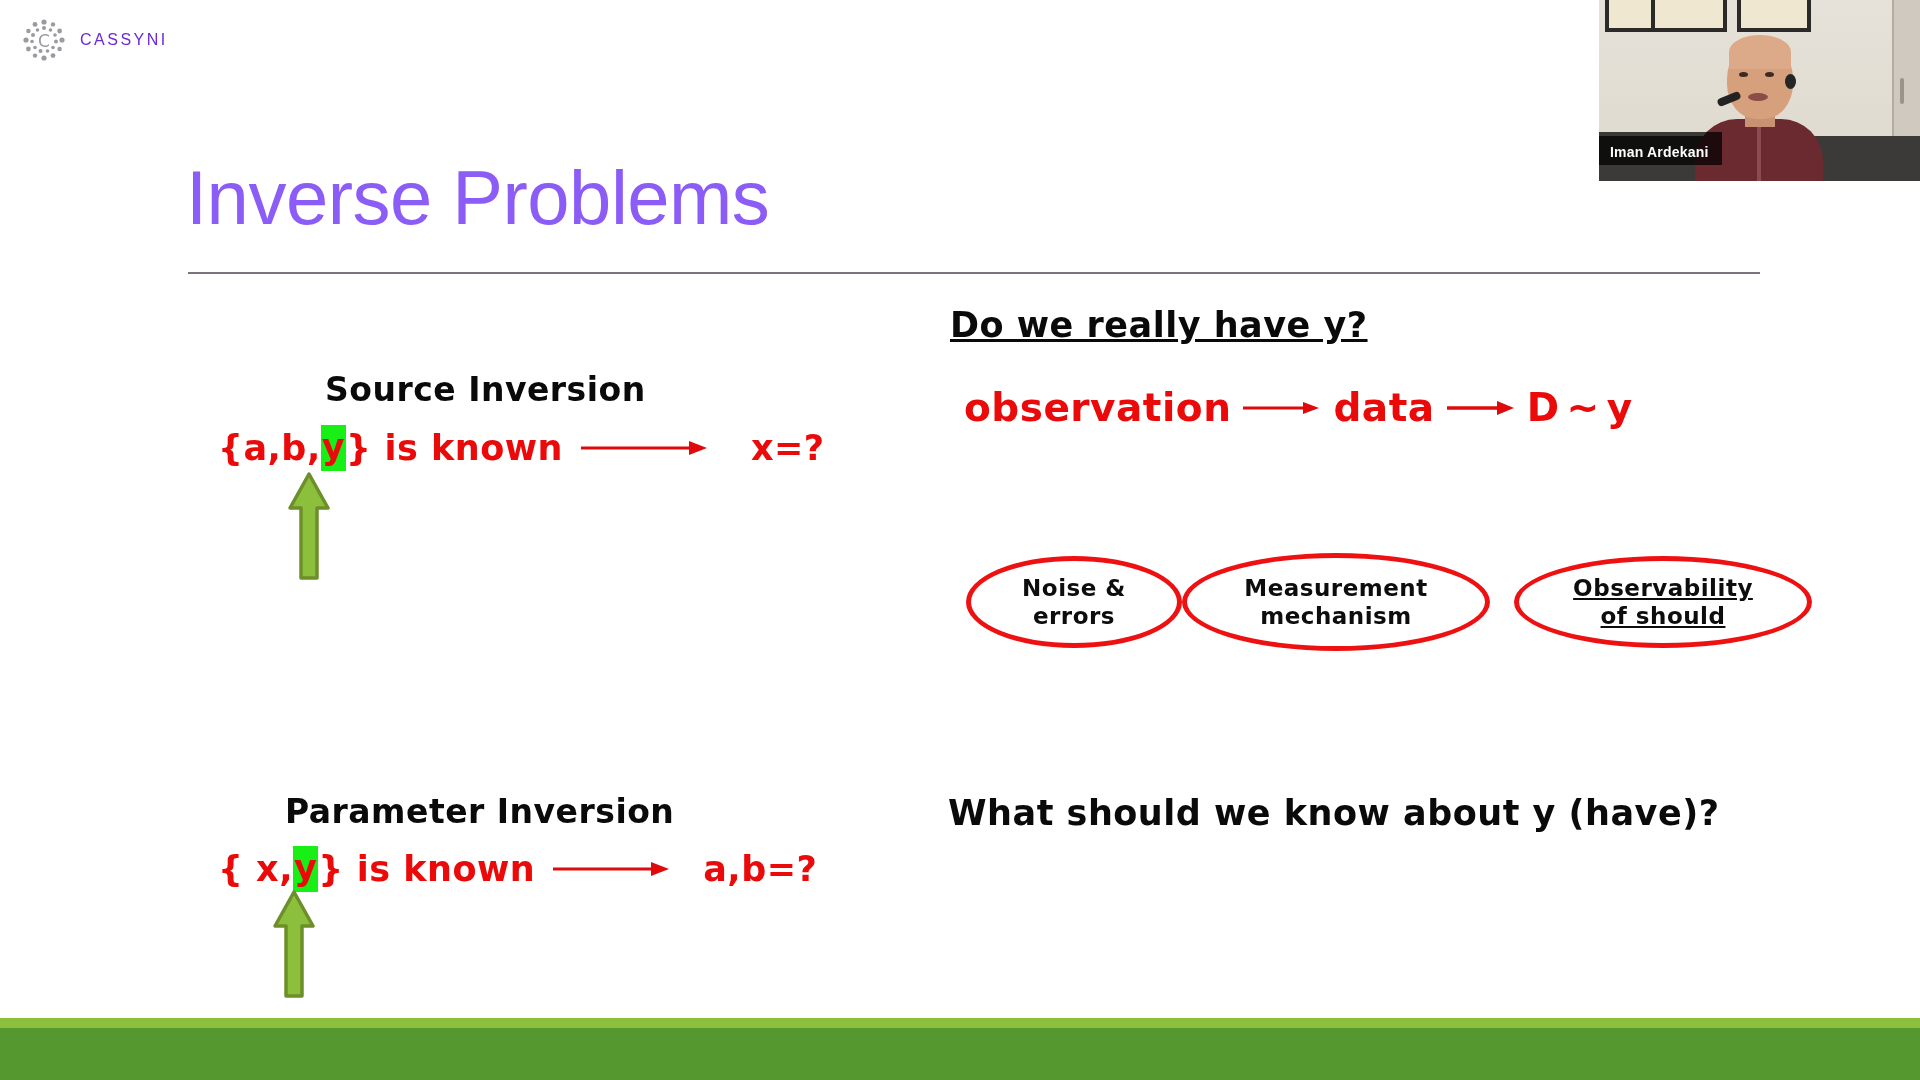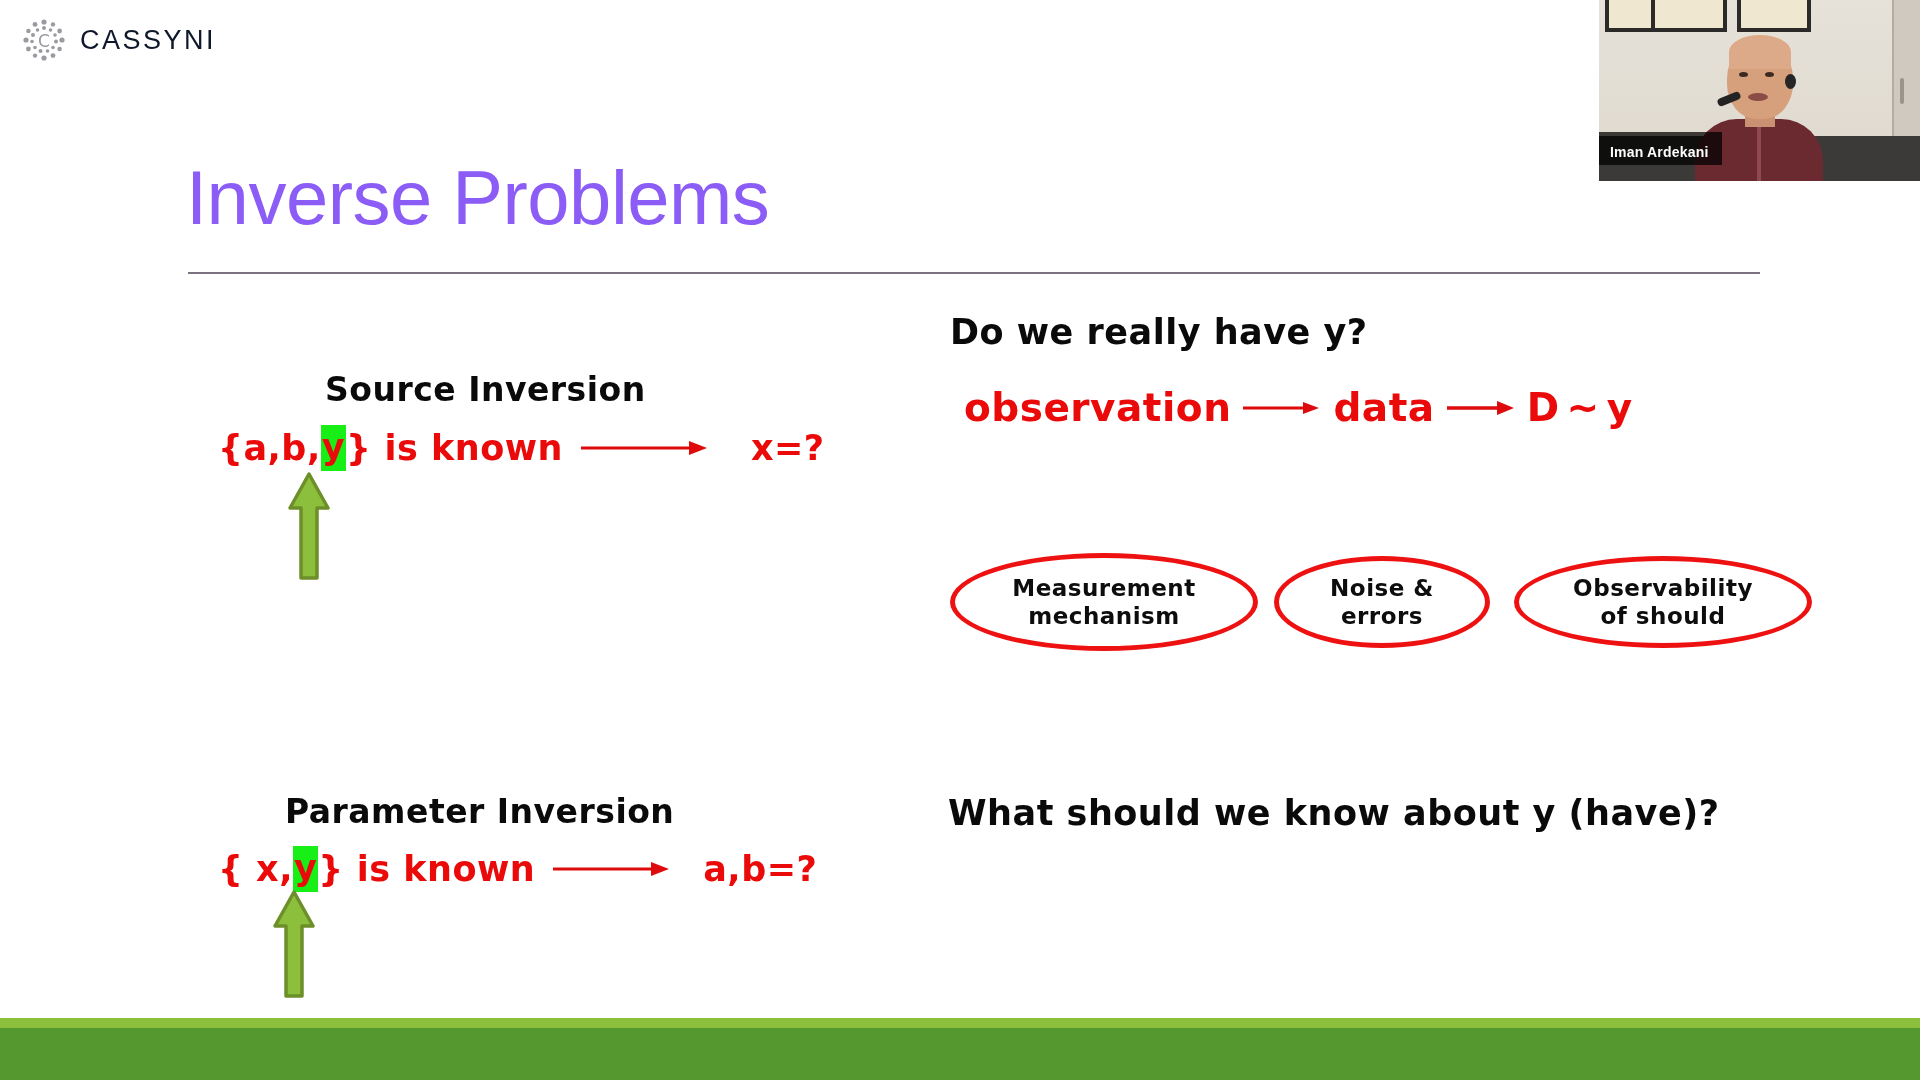--- a/index.html
+++ b/index.html
@@ -15,22 +15,22 @@
     background: #ffffff;
   }
 
   
   .brand {
     position: absolute; left: 22px; top: 18px;
     display: flex; align-items: center; gap: 14px;
   }
   .brand-mark { width: 44px; height: 44px; display: block; }
   .brand-text {
-    font-size: 27px; letter-spacing: 2.5px;
-    color: #0f172a; font-weight: 400;
+    font-size: 16px; letter-spacing: 2.5px;
+    color: #6d28d9; font-weight: 400;
   }
 
   
   .title {
     position: absolute; left: 186px; top: 160px;
     font-size: 76px; font-weight: 400; color: #8b5cf6;
     letter-spacing: -0.5px; line-height: 1;
   }
   .title-rule {
     position: absolute; left: 188px; top: 272px;
@@ -257,21 +257,21 @@
     <span style="width:14px"></span>
     <span>a,b=?</span>
   </div>
 
   <div class="up-arrow" style="left:273px; top:890px;">
     <svg width="42" height="108" viewBox="0 0 42 108">
       <path d="M21 2 L40 36 L29 36 L29 106 L13 106 L13 36 L2 36 Z" fill="#8cc03c" stroke="#6d8f2a" stroke-width="3.5" stroke-linejoin="round"></path>
     </svg>
   </div>
 
-  <div class="blk q-head hand" style="left:950px; top:312px;">Do we really have y?</div>
+  <div class="blk q-head hand" style="left:950px; top:305px;text-decoration:underline;">Do we really have y?</div>
 
   <div class="blk flow-row hand" style="left:964px; top:385px;">
     <span>observation</span>
     <span class="flow-arrow">
       <svg width="82" height="20" viewBox="0 0 82 20">
         <line x1="2" y1="10" x2="64" y2="10" stroke="#dd0b0b" stroke-width="3"></line>
         <path d="M62 4 L78 10 L62 16 Z" fill="#dd0b0b"></path>
       </svg>
     </span>
     <span>data</span>
@@ -281,37 +281,37 @@
         <path d="M52 3 L69 10 L52 17 Z" fill="#dd0b0b"></path>
       </svg>
     </span>
     <span>D</span>
     <span class="tilde">~</span>
     <span>y</span>
   </div>
 
   <div class="ellipses" style="left:950px; top:553px;">
 
+    <div class="ellipse hand" style="width:216px; height:92px; margin-left:16px;">
+      <span class="ring"></span>
+      <span class="lbl">
+        <span>Noise &amp;</span><br>
+        <span>errors</span>
+      </span>
+    </div>
+
     <div class="ellipse hand" style="width:308px; height:98px;">
       <span class="ring"></span>
       <span class="lbl">
         <span>Measurement</span><br>
         <span>mechanism</span>
       </span>
     </div>
 
-    <div class="ellipse hand" style="width:216px; height:92px; margin-left:16px;">
-      <span class="ring"></span>
-      <span class="lbl">
-        <span>Noise &amp;</span><br>
-        <span>errors</span>
-      </span>
-    </div>
-
-    <div class="ellipse hand" style="width:298px; height:92px; margin-left:24px;">
+    <div class="ellipse hand" style="width:298px; height:92px; margin-left:24px;text-decoration:underline;">
       <span class="ring"></span>
       <span class="lbl">
         <span>Observability</span><br>
         <span>of should</span>
       </span>
     </div>
   </div>
 
   <div class="blk q-head hand" style="left:948px; top:793px;">What should we know about y (have)?</div>
 

